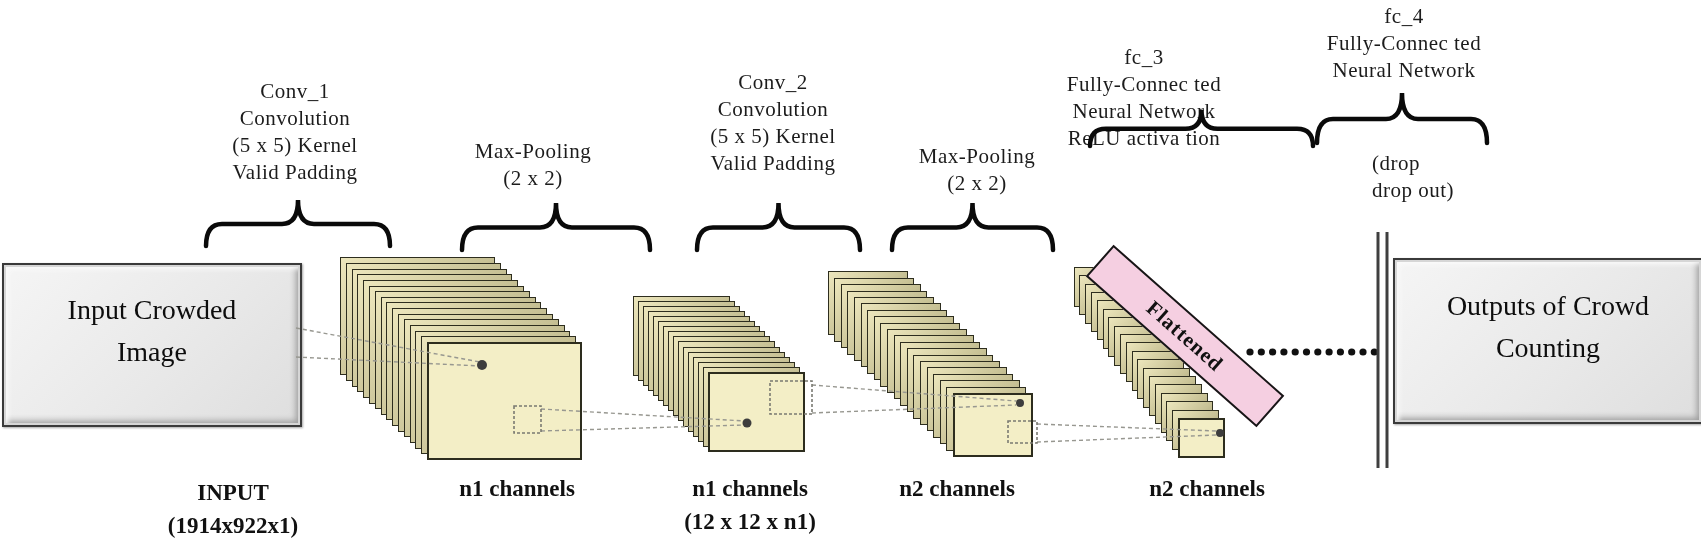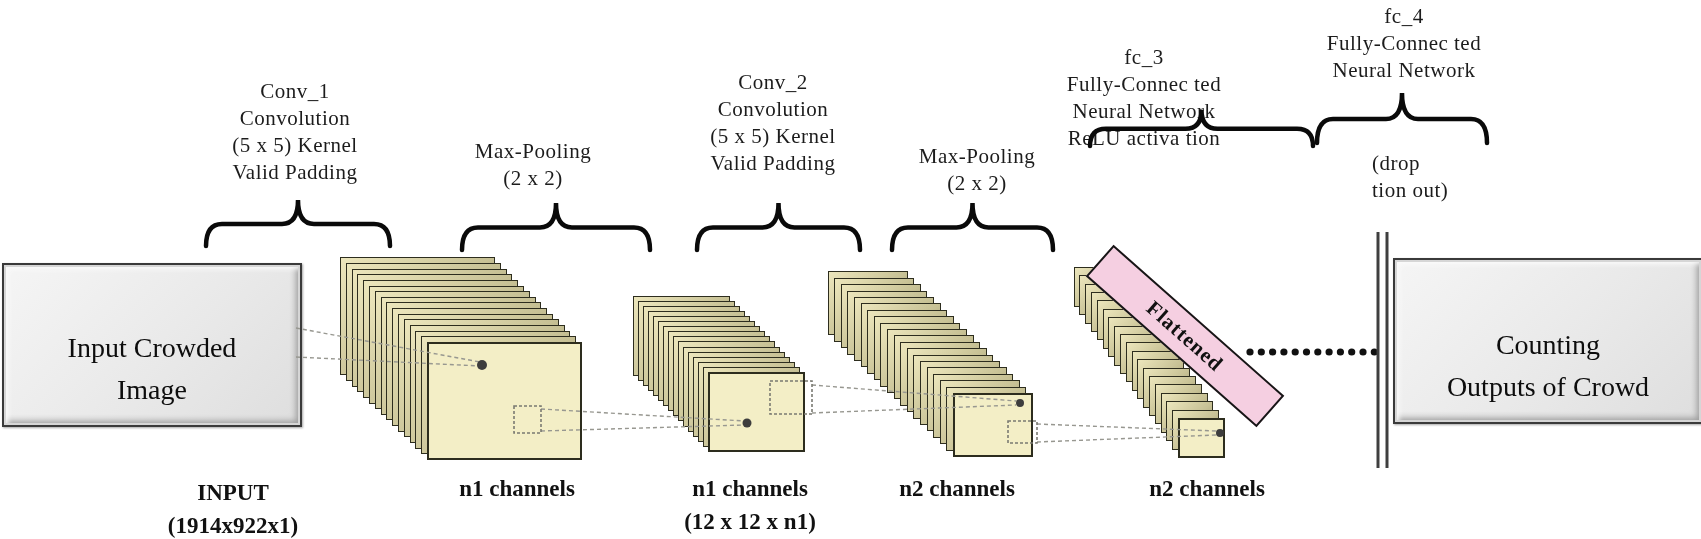--- a/index.html
+++ b/index.html
@@ -9,21 +9,21 @@
   }
   .stage-label{
     position:absolute;text-align:center;font-size:21px;line-height:27px;color:#1c1c1c;
     letter-spacing:.5px;
   }
   .stage-label.left-align{text-align:left;}
   .dim-label{
     position:absolute;text-align:center;font-weight:bold;font-size:23px;line-height:33px;color:#111;
   }
   .io-box{
-    position:absolute;display:flex;align-items:flex-end;justify-content:center;text-align:center;
+    position:absolute;display:flex;align-items:center;justify-content:center;text-align:center;
     background:linear-gradient(135deg,#f5f5f5 0%,#e9e9e9 55%,#dedede 100%);
     border:2px solid #3a3a3a;
     box-shadow:inset 0 0 0 2px #d6d6d6, inset 4px 4px 5px #fbfbfb, inset -4px -4px 6px #9c9c9c,
                1px 1px 2px rgba(0,0,0,.35);
     font-size:28px;line-height:42px;color:#0d0d0d;
   }
   .io-box .txt{transform:translateY(-14px);}
   .plate{position:absolute;box-sizing:border-box;border:1.5px solid #2d2d1e;
     background:linear-gradient(135deg,#ece6bc 0%,#c7c195 55%,#928d68 100%);}
   .plate.front{background:#f3eec6;border:2px solid #2d2d1e;}
@@ -124,22 +124,22 @@
   </div>
 
   <div class="io-box boxes" style="left:2px;top:263px;width:296px;height:160px;">
     <div class="txt">
       <div>Input Crowded</div>
       <div>Image</div>
     </div>
   </div>
   <div class="io-box boxes" style="left:1393px;top:258px;width:306px;height:162px;">
     <div class="txt">
+      <div>Outputs of Crowd</div>
       <div>Counting</div>
-      <div>Outputs of Crowd</div>
     </div>
   </div>
 
   <div class="stage-label labels" style="left:185px;top:78px;width:220px;">
     <div>Conv_1</div>
     <div>Convolution</div>
     <div>(5 x 5) Kernel</div>
     <div>Valid Padding</div>
   </div>
   <div class="stage-label labels" style="left:423px;top:138px;width:220px;">
@@ -162,21 +162,21 @@
     <div>Neural Network</div>
     <div>ReLU activa tion</div>
   </div>
   <div class="stage-label labels" style="left:1294px;top:3px;width:220px;">
     <div>fc_4</div>
     <div>Fully-Connec ted</div>
     <div>Neural Network</div>
   </div>
   <div class="stage-label labels left-align" style="left:1372px;top:150px;width:140px;">
     <div>(drop</div>
-    <div>tion out)</div>
+    <div>drop out)</div>
   </div>
 
   <div class="dim-label labels" style="left:133px;top:476px;width:200px;">
     <div>INPUT</div>
     <div>(1914x922x1)</div>
   </div>
   <div class="dim-label labels" style="left:407px;top:472px;width:220px;">
     <div>n1 channels</div>
   </div>
   <div class="dim-label labels" style="left:640px;top:472px;width:220px;">

